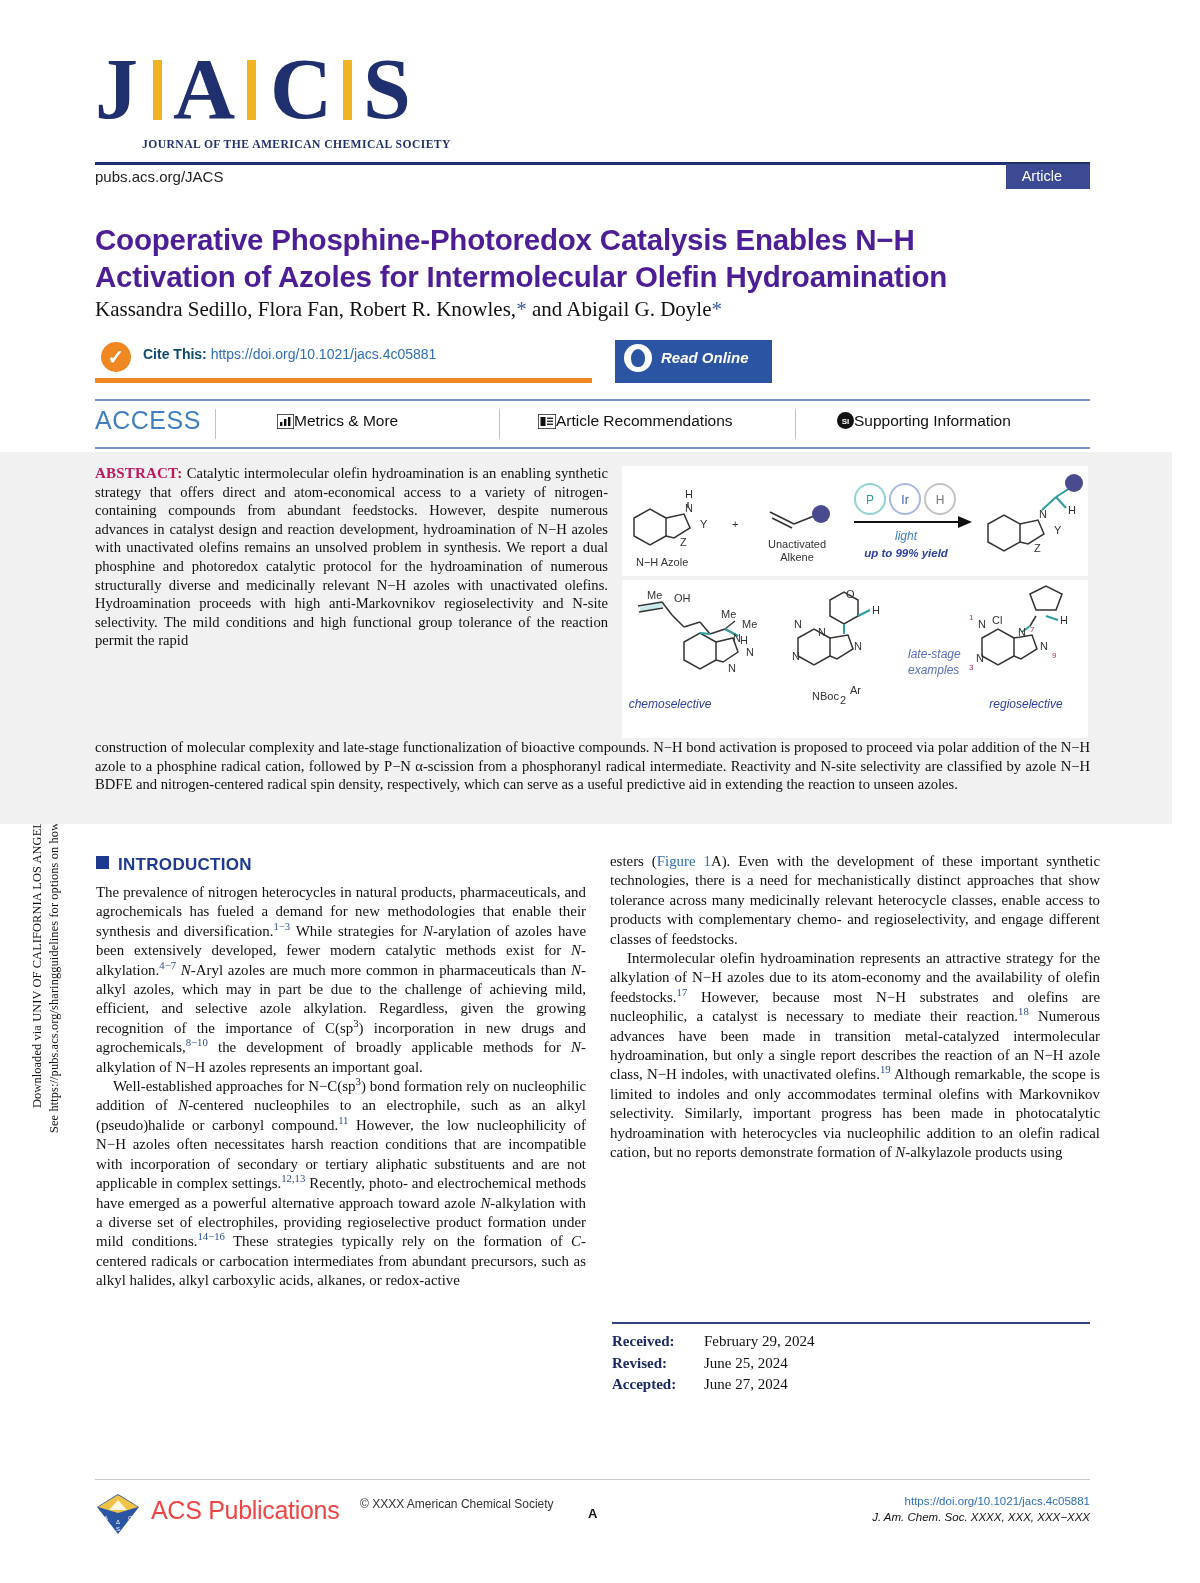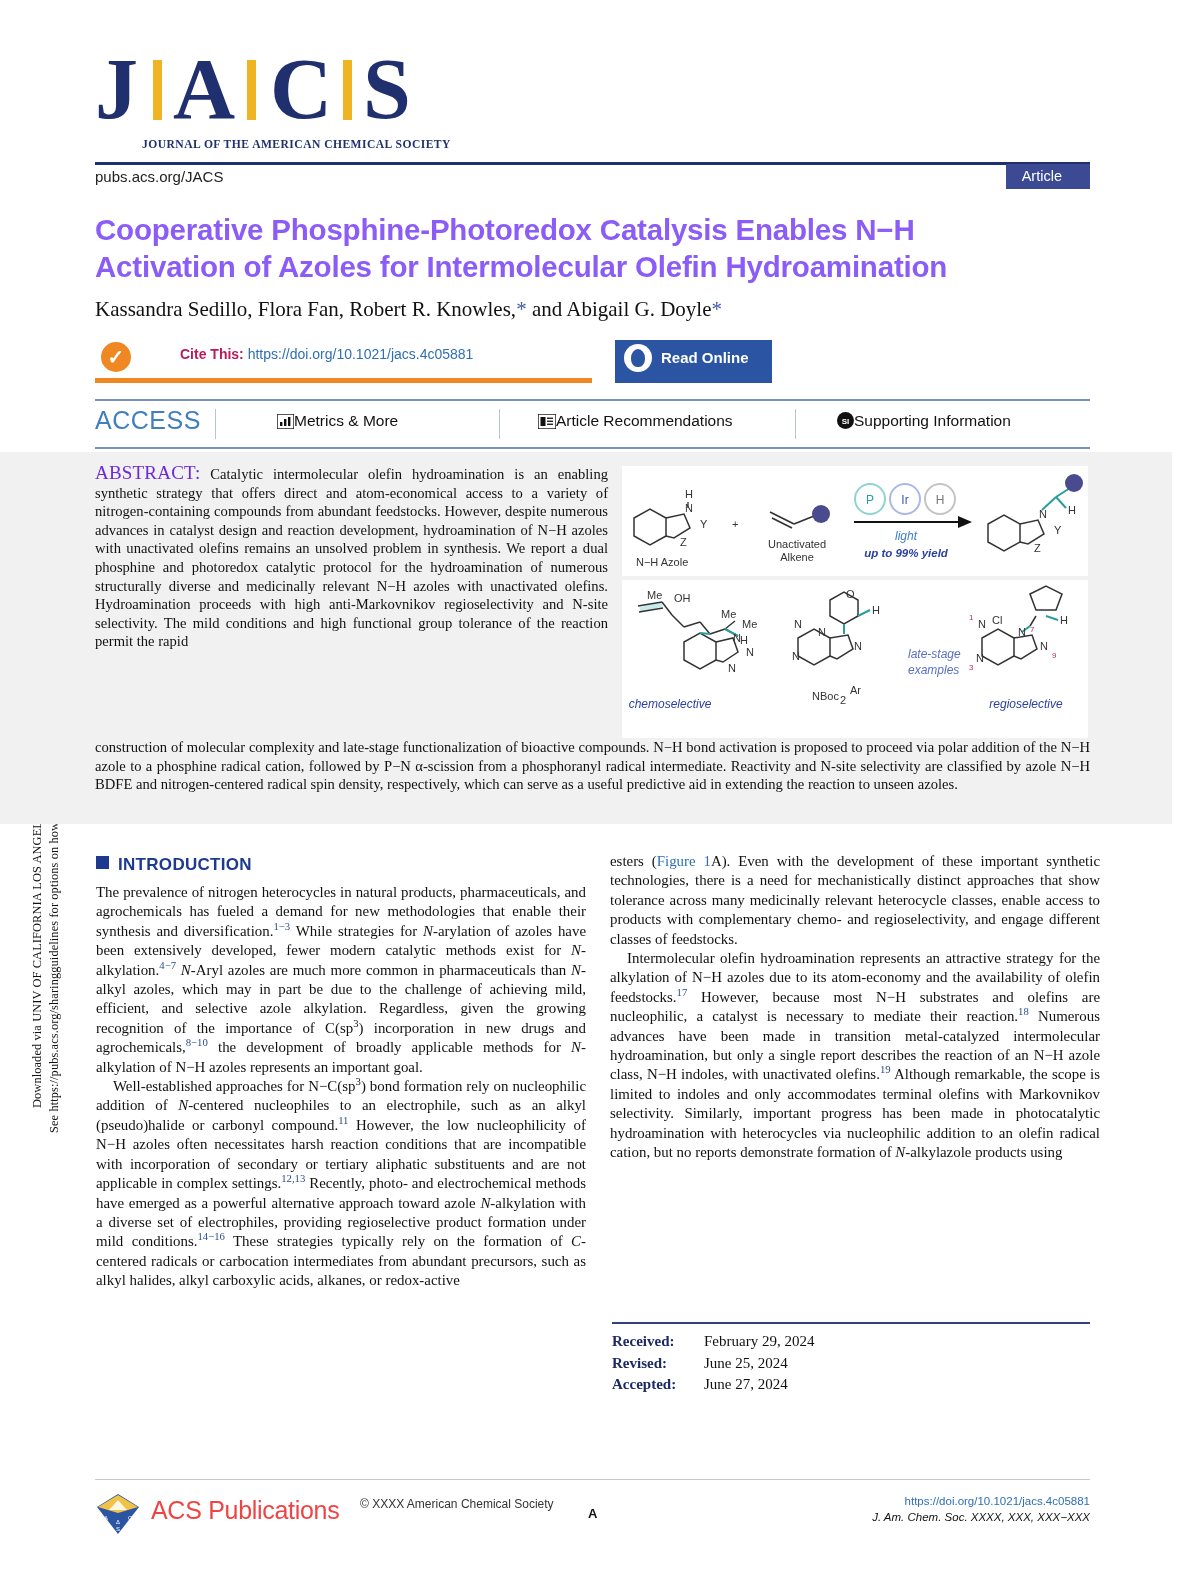--- a/index.html
+++ b/index.html
@@ -27,58 +27,58 @@
   .bar.b2{left:152px;}
   .bar.b3{left:248px;}
   .jsub{position:absolute;left:47px;top:92px;font-family:"Liberation Serif",serif;font-weight:700;
         font-size:11.6px;letter-spacing:.45px;color:#20306e;white-space:nowrap;}
   .mast-rule{position:absolute;left:0;top:116px;width:995px;height:3px;background:#20306e;}
   .pubs{position:absolute;left:0;top:122px;font-family:"Liberation Sans",sans-serif;font-size:15px;color:#222;}
   .article-badge{position:absolute;right:0;top:118px;background:#3b4a93;color:#fff;
       font-family:"Liberation Sans",sans-serif;font-size:14.5px;padding:4px 28px 5px 16px;}
 
   
-  .title{position:absolute;left:95px;top:211px;width:950px;
+  .title{position:absolute;left:95px;top:221px;width:950px;
      font-family:"Liberation Sans",sans-serif;font-weight:700;font-size:29.5px;line-height:37px;
-     color:#8b5cf6;letter-spacing:-.2px;}
+     color:#4c1d95;letter-spacing:-.2px;}
   .authors{position:absolute;left:95px;top:297px;width:990px;
      font-family:"Liberation Serif",serif;font-size:21px;color:#111;}
   .authors .st{color:#3a5ba8;}
 
   
   .citewrap{position:absolute;left:95px;top:340px;width:995px;height:42px;}
   .cite{position:absolute;left:0;top:0;width:497px;height:38px;border-bottom:5px solid #ef8822;}
   .cite-ic{position:absolute;left:6px;top:2px;width:30px;height:30px;border-radius:50%;
         background:#ef8822;color:#fff;font-family:"Liberation Sans",sans-serif;font-size:20px;
         line-height:30px;text-align:center;font-weight:700;}
   .cite-txt{position:absolute;left:48px;top:6px;font-family:"Liberation Sans",sans-serif;font-size:14px;}
-  .cite-txt b{color:#be185d;margin-left:37px;}
+  .cite-txt b{color:#0c4a6e;}
   .cite-txt a{color:#2f6fb5;text-decoration:none;}
   .read{position:absolute;left:520px;top:0;width:157px;height:38px;background:#2b55a3;border-bottom:5px solid #2b55a3;}
   .read-ic{position:absolute;left:9px;top:4px;width:28px;height:28px;border-radius:50%;background:#fff;}
   .read-ic:after{content:"";position:absolute;left:7px;top:5px;width:14px;height:18px;border-radius:50% 50% 45% 45%;
       background:#2b55a3;}
   .read-txt{position:absolute;left:46px;top:9px;color:#fff;font-family:"Liberation Sans",sans-serif;
-      font-size:15px;font-weight:700;}
+      font-size:15px;font-weight:700;font-style:italic;}
 
   
   .acc-rule{position:absolute;left:95px;top:399px;width:995px;height:2px;background:#7b90c4;}
   .accbar{position:absolute;left:95px;top:406px;width:995px;height:38px;}
   .access{position:absolute;left:0;top:0;font-family:"Liberation Sans",sans-serif;font-size:25px;
      color:#3f7fbf;letter-spacing:.5px;}
   .accsep{position:absolute;width:1px;height:30px;background:#b9c2d6;top:3px;}
   .accitem{position:absolute;top:6px;font-family:"Liberation Sans",sans-serif;font-size:15.5px;color:#111;}
   .accitem .ic{display:inline-block;vertical-align:-3px;}
   .acc-rule2{position:absolute;left:95px;top:447px;width:995px;height:2px;background:#7b90c4;}
 
   
   .absblock{position:absolute;left:0;top:452px;width:1172px;height:372px;background:#f1f1f1;}
   .abs-text{position:absolute;left:95px;top:464px;width:513px;
       font-family:"Liberation Serif",serif;font-size:14.6px;line-height:18.6px;text-align:justify;color:#111;}
-  .abs-text .lab{font-weight:400;color:#6d28d9;font-size:19px;letter-spacing:.2px;}
+  .abs-text .lab{font-weight:700;color:#be185d;font-size:15px;letter-spacing:.2px;}
   .abs-tail{position:absolute;left:95px;top:738px;width:995px;
       font-family:"Liberation Serif",serif;font-size:14.6px;line-height:18.6px;text-align:justify;color:#111;}
 
   
   .toc{position:absolute;left:622px;top:466px;width:466px;height:248px;}
   .toc .panel{position:absolute;left:0;background:#fff;width:466px;}
   .toc .p1{top:0;height:110px;}
   .toc .p2{top:114px;height:158px;}
   .toc svg{display:block;}
   .toclab{font-family:"Liberation Sans",sans-serif;font-size:11px;fill:#333;}

